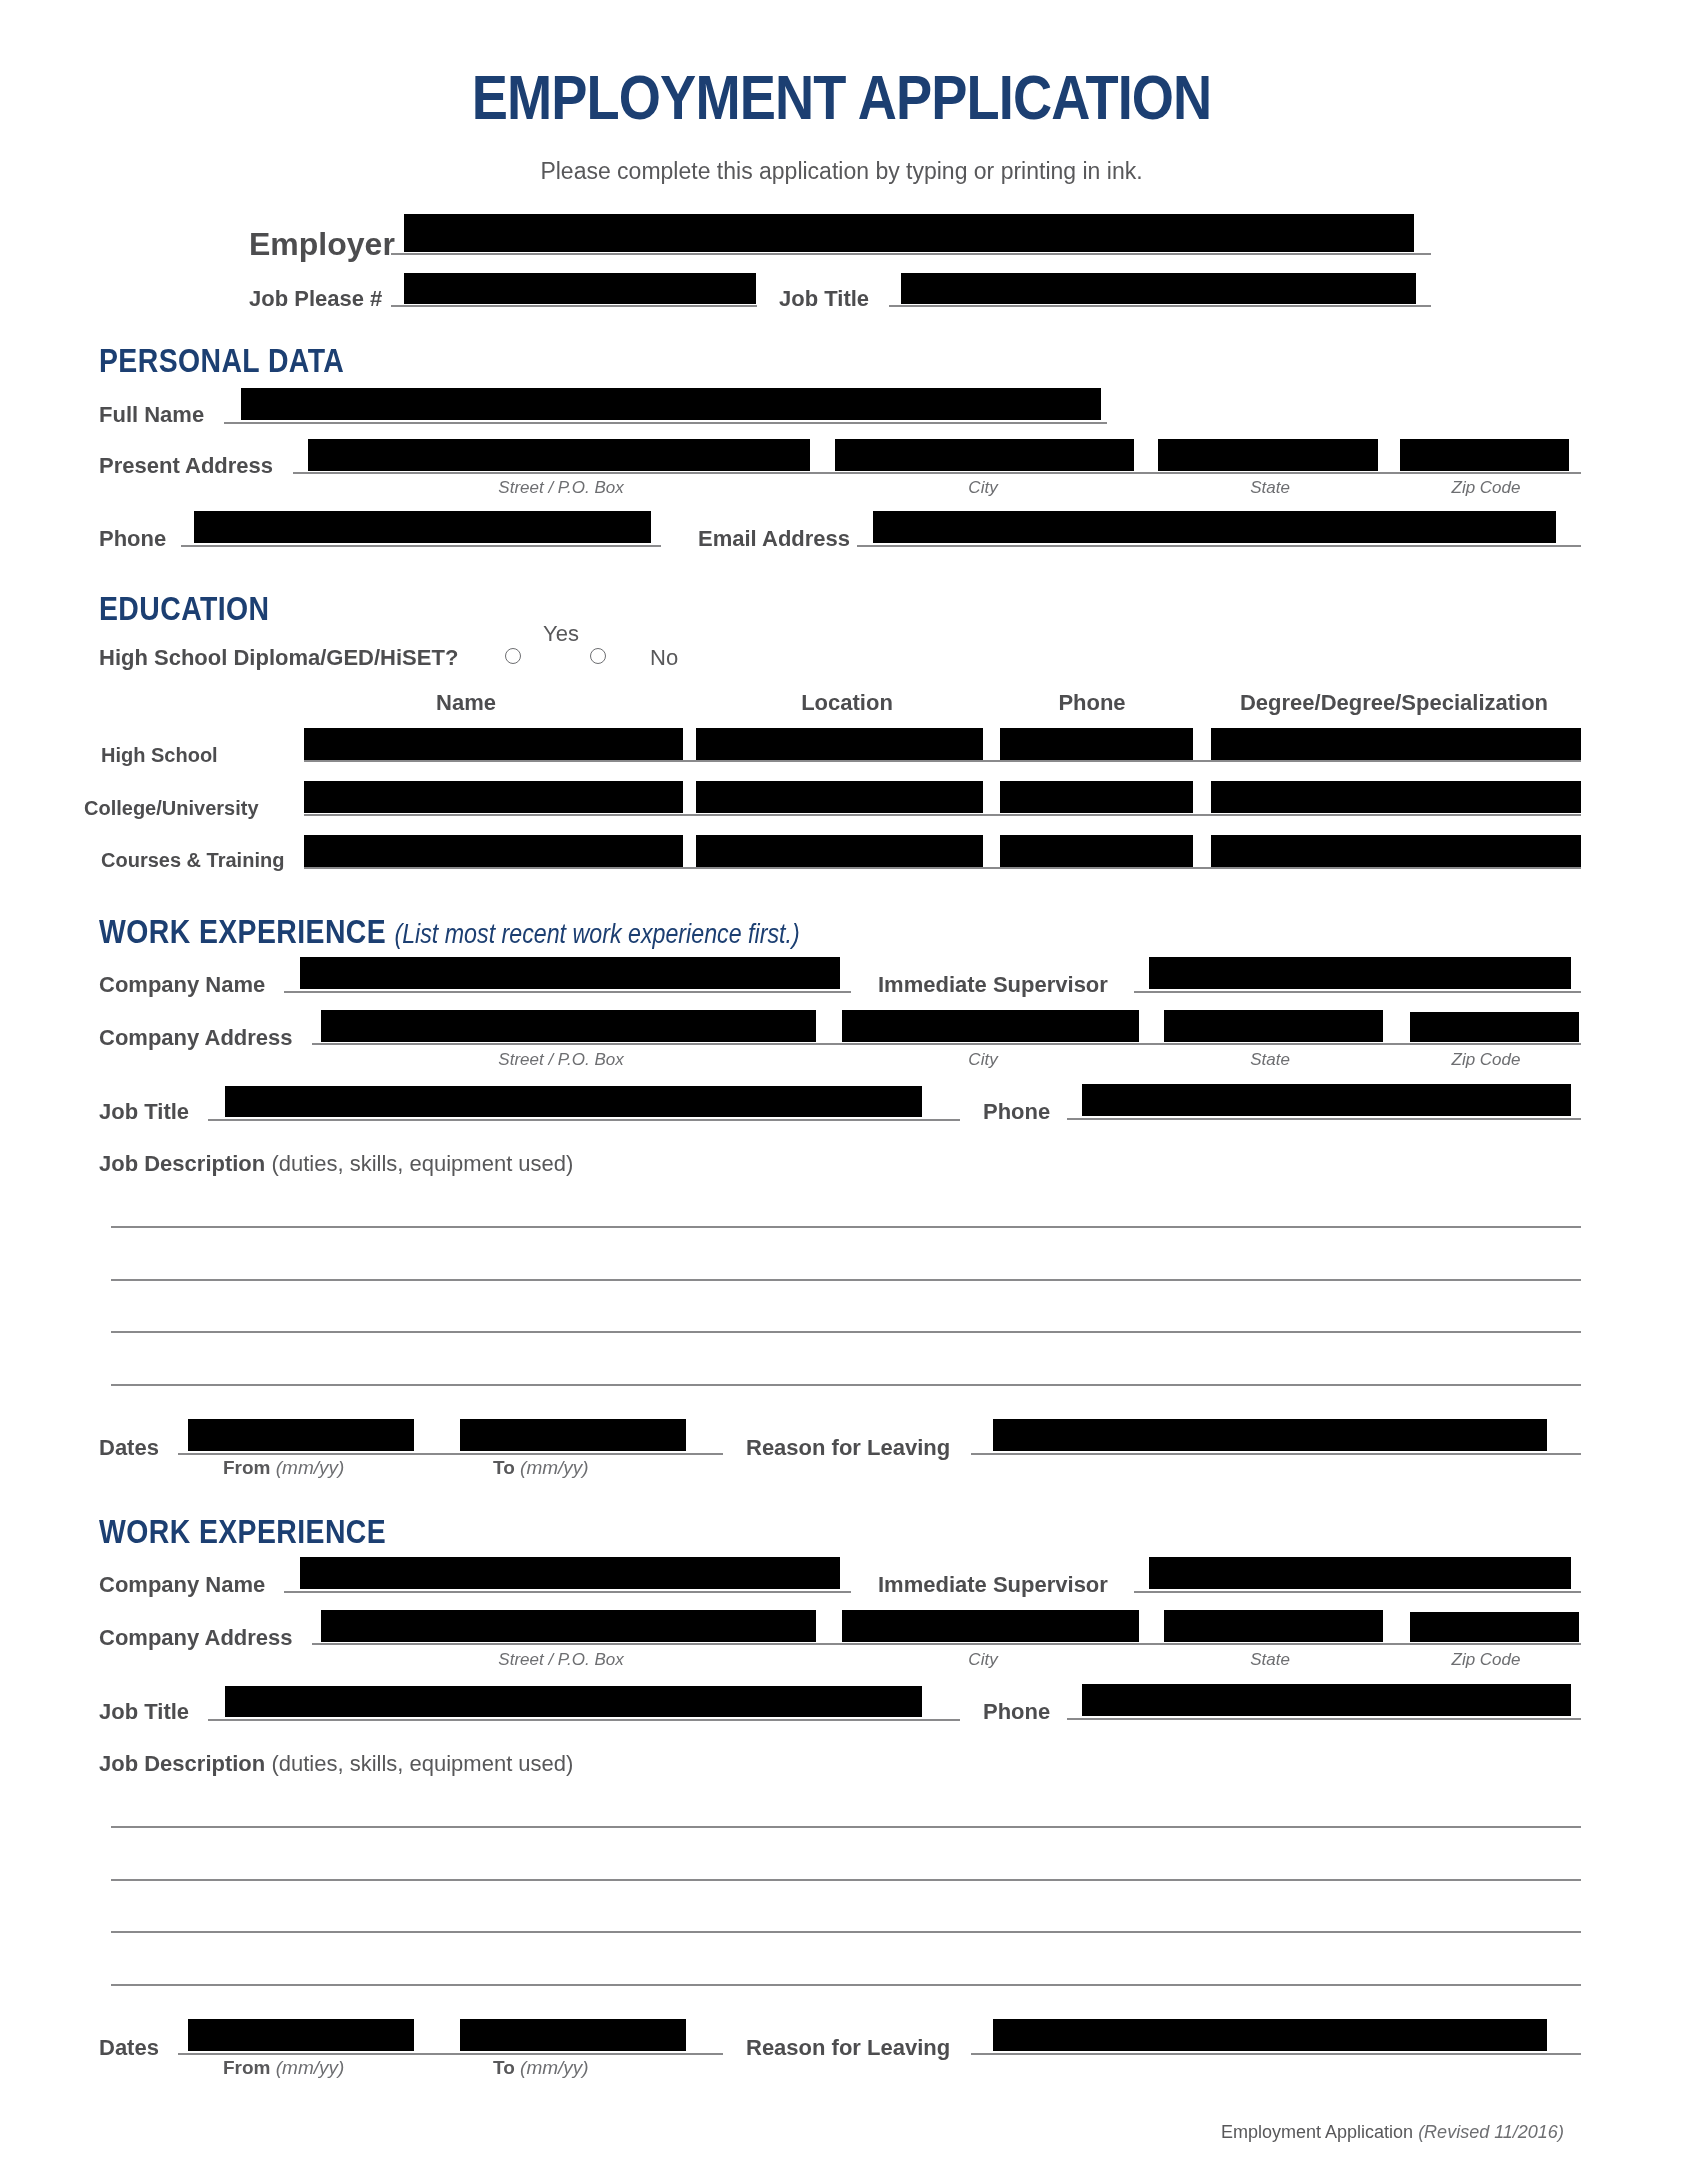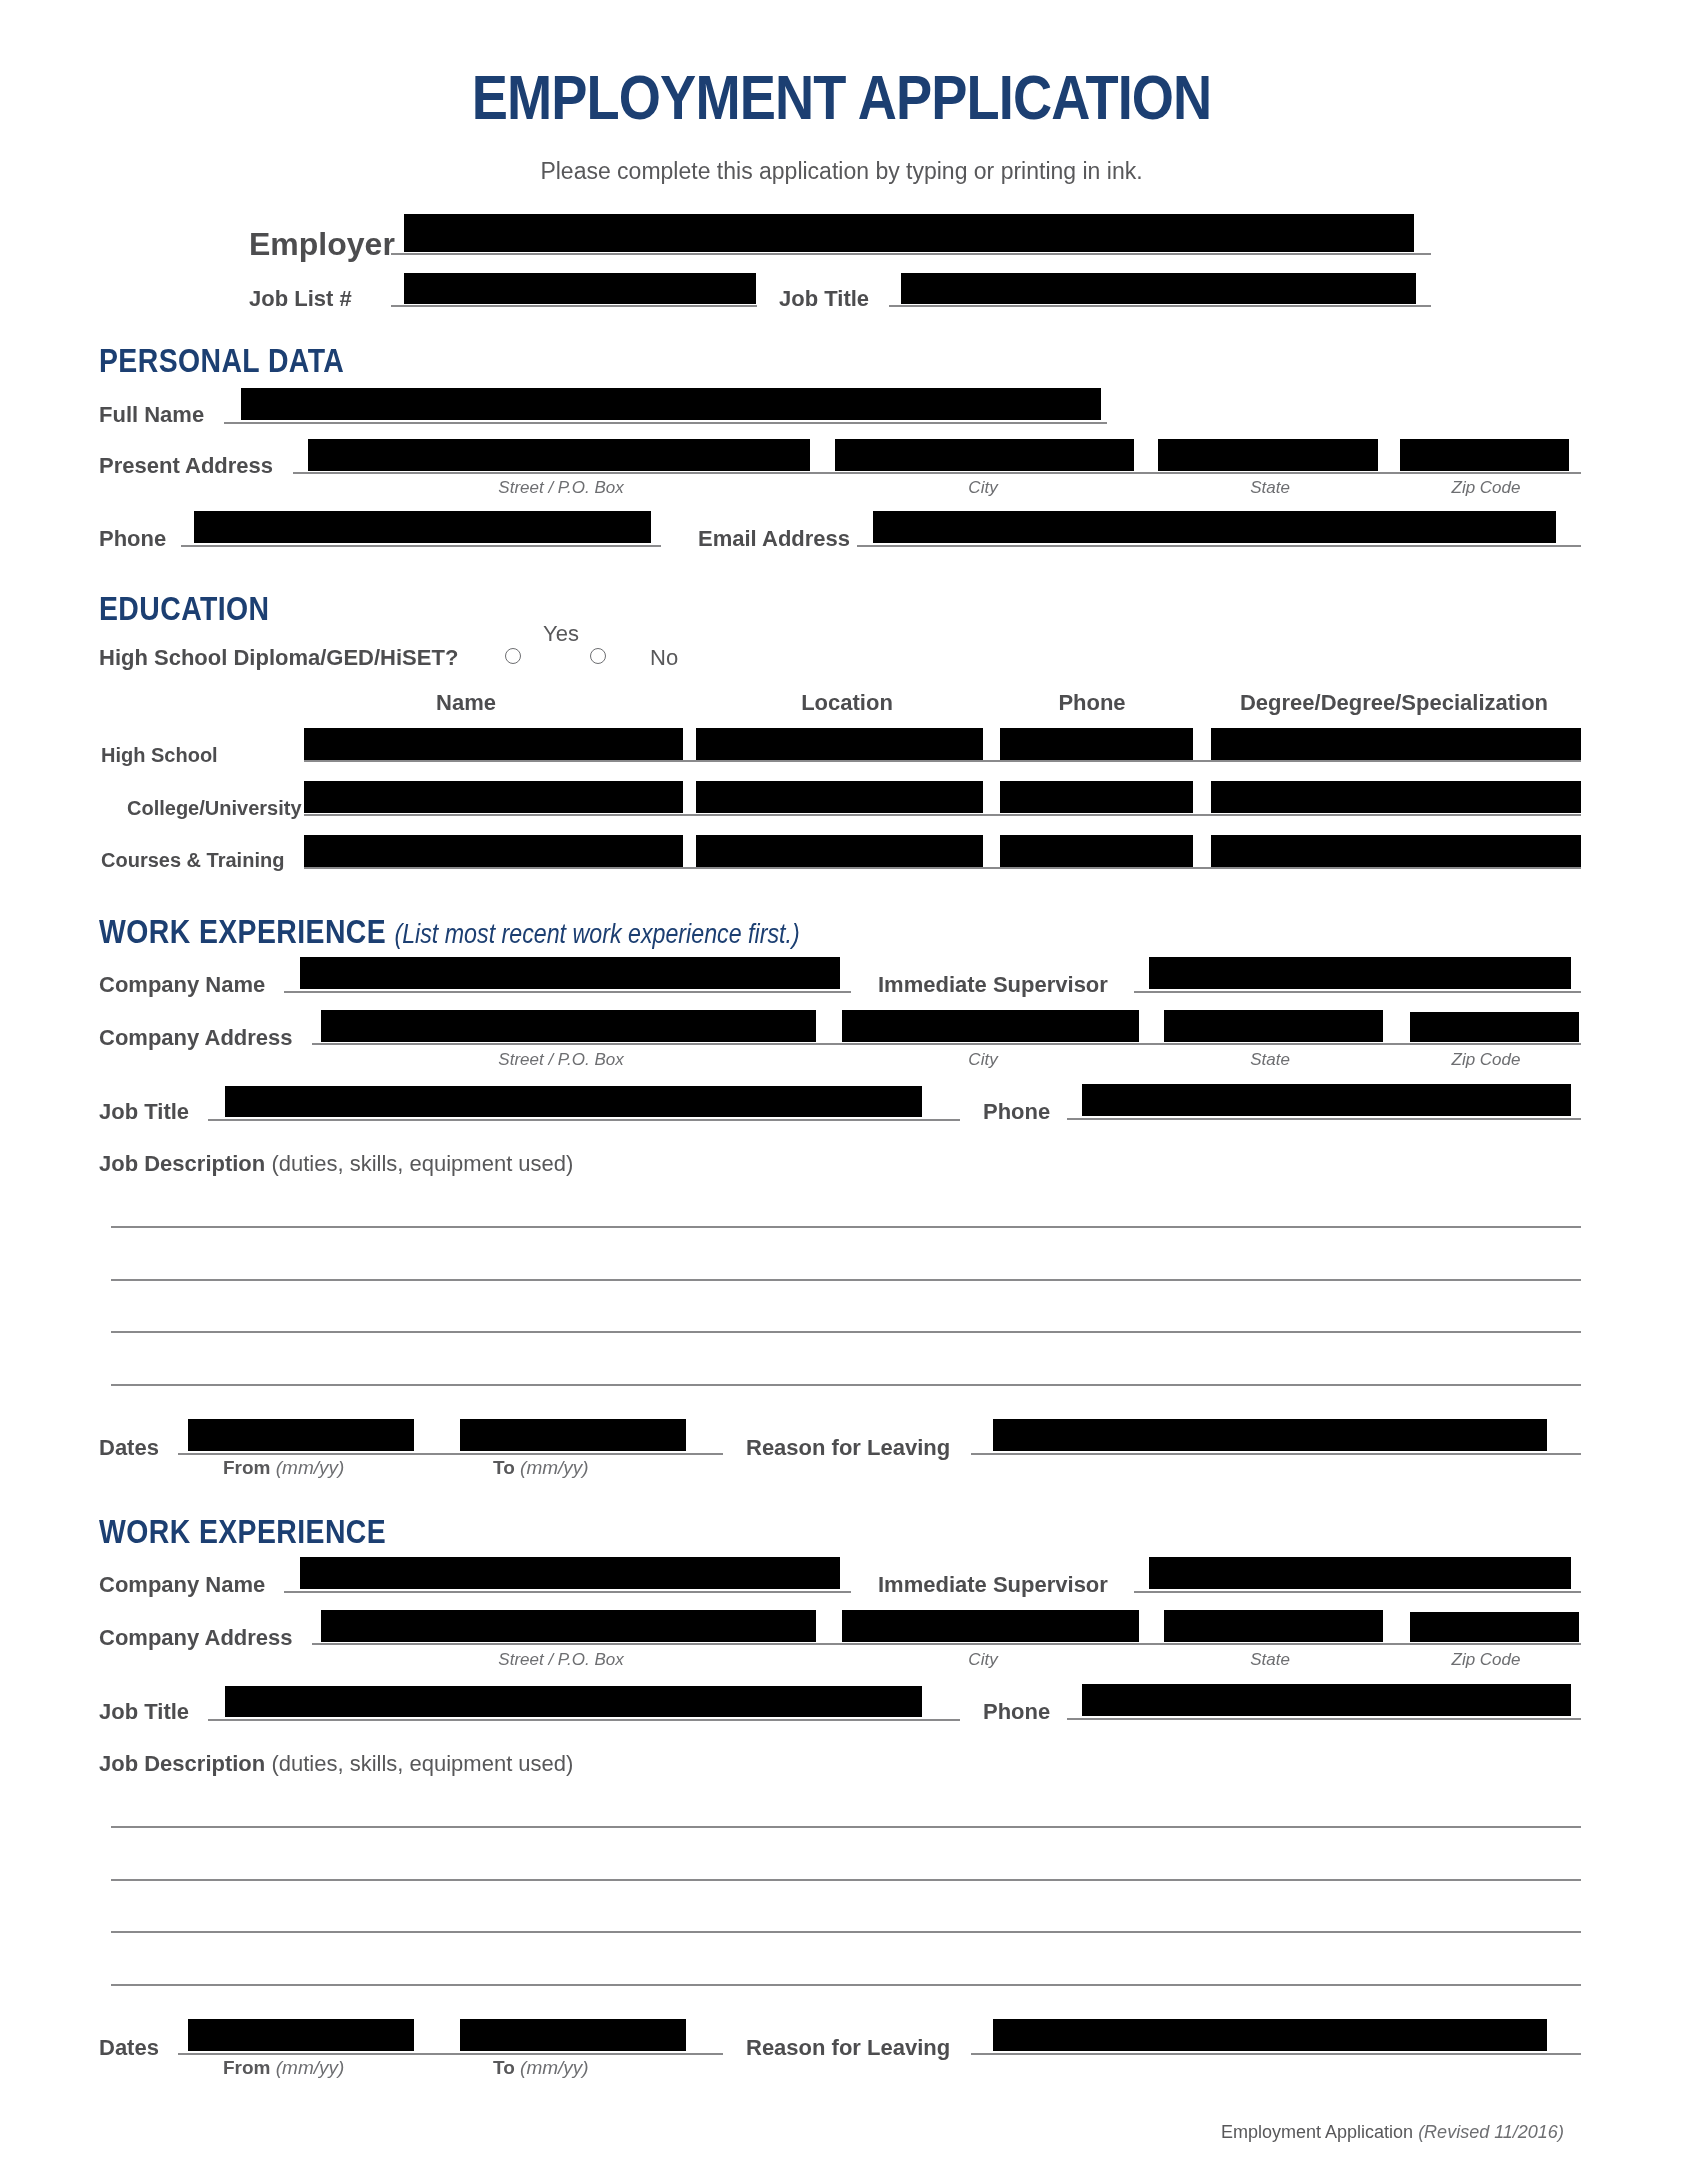--- a/index.html
+++ b/index.html
@@ -29,21 +29,21 @@
 </head>
 <body>
 
 <div class="abs title">EMPLOYMENT APPLICATION</div>
 <div class="abs subtitle">Please complete this application by typing or printing in ink.</div>
 
 <div class="abs lbl lbl-lg" style="left:249px;top:226px;">Employer</div>
 <div class="abs line" style="left:391px;top:253px;width:1040px;"></div>
 <div class="abs box" style="left:404px;top:214px;width:1010px;height:38px;"></div>
 
-<div class="abs lbl" style="left:249px;top:286px;">Job List #</div>
+<div class="abs lbl" style="left:249px;top:286px;">Job Please #</div>
 <div class="abs line" style="left:391px;top:305px;width:366px;"></div>
 <div class="abs box" style="left:404px;top:273px;width:352px;height:31px;"></div>
 
 <div class="abs lbl" style="left:779px;top:286px;">Job Title</div>
 <div class="abs line" style="left:889px;top:305px;width:542px;"></div>
 <div class="abs box" style="left:901px;top:273px;width:515px;height:31px;"></div>
 
 <div class="abs h2" style="left:99px;top:342px;">PERSONAL DATA</div>
 
 <div class="abs lbl" style="left:99px;top:402px;">Full Name</div>
@@ -82,21 +82,21 @@
 <div class="abs colh" style="left:1092px;top:690px;">Phone</div>
 <div class="abs colh" style="left:1394px;top:690px;">Degree/Degree/Specialization</div>
 
 <div class="abs lbl lbl-sm" style="left:101px;top:744px;">High School</div>
 <div class="abs line" style="left:304px;top:760px;width:1277px;"></div>
 <div class="abs box" style="left:304px;top:728px;width:379px;height:32px;"></div>
 <div class="abs box" style="left:696px;top:728px;width:287px;height:32px;"></div>
 <div class="abs box" style="left:1000px;top:728px;width:193px;height:32px;"></div>
 <div class="abs box" style="left:1211px;top:728px;width:370px;height:32px;"></div>
 
-<div class="abs lbl lbl-sm" style="left:84px;top:797px;margin-left:43px;">College/University</div>
+<div class="abs lbl lbl-sm" style="left:84px;top:797px;">College/University</div>
 <div class="abs line" style="left:304px;top:814px;width:1277px;"></div>
 <div class="abs box" style="left:304px;top:781px;width:379px;height:32px;"></div>
 <div class="abs box" style="left:696px;top:781px;width:287px;height:32px;"></div>
 <div class="abs box" style="left:1000px;top:781px;width:193px;height:32px;"></div>
 <div class="abs box" style="left:1211px;top:781px;width:370px;height:32px;"></div>
 
 <div class="abs lbl lbl-sm" style="left:101px;top:849px;">Courses &amp; Training</div>
 <div class="abs line" style="left:304px;top:867px;width:1277px;"></div>
 <div class="abs box" style="left:304px;top:835px;width:379px;height:32px;"></div>
 <div class="abs box" style="left:696px;top:835px;width:287px;height:32px;"></div>

